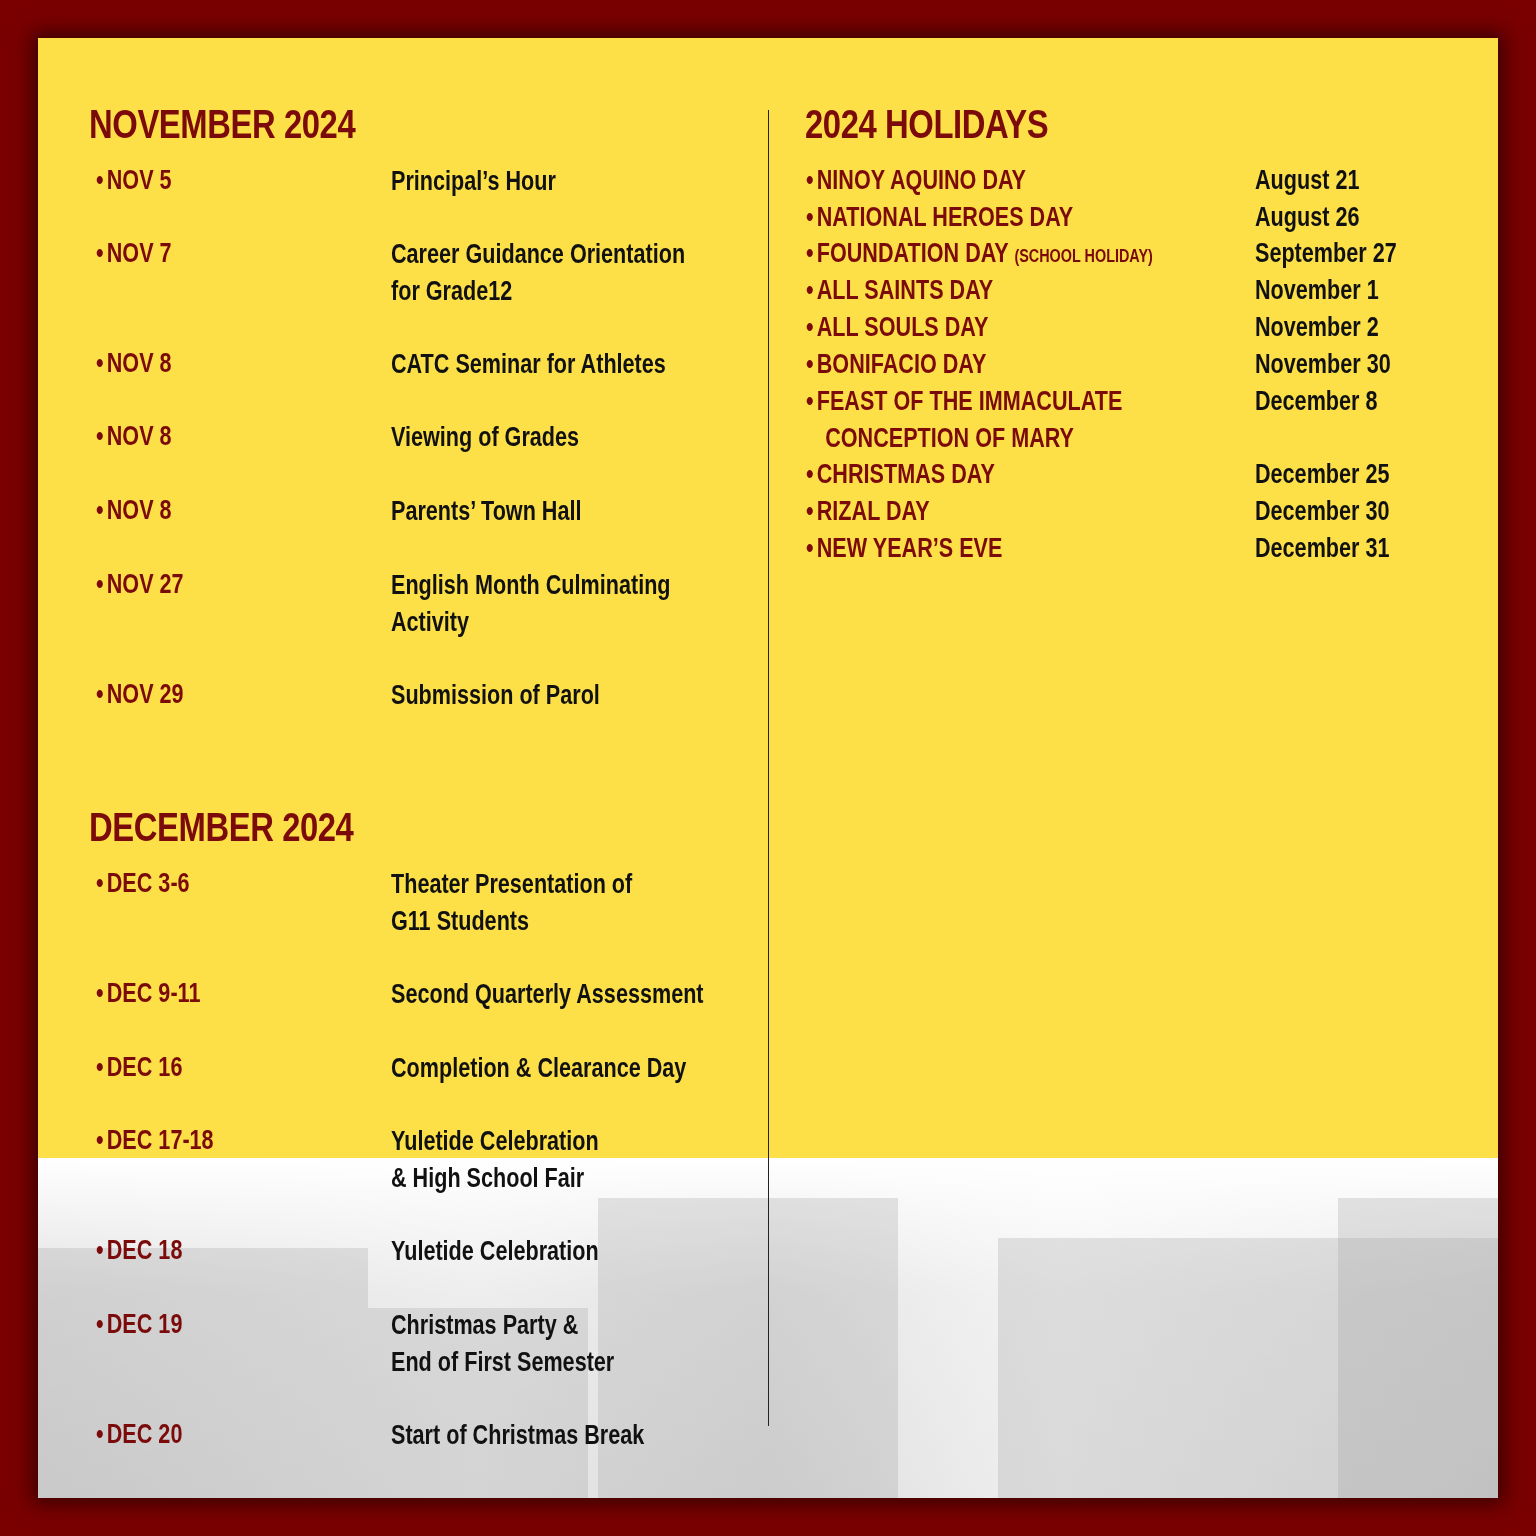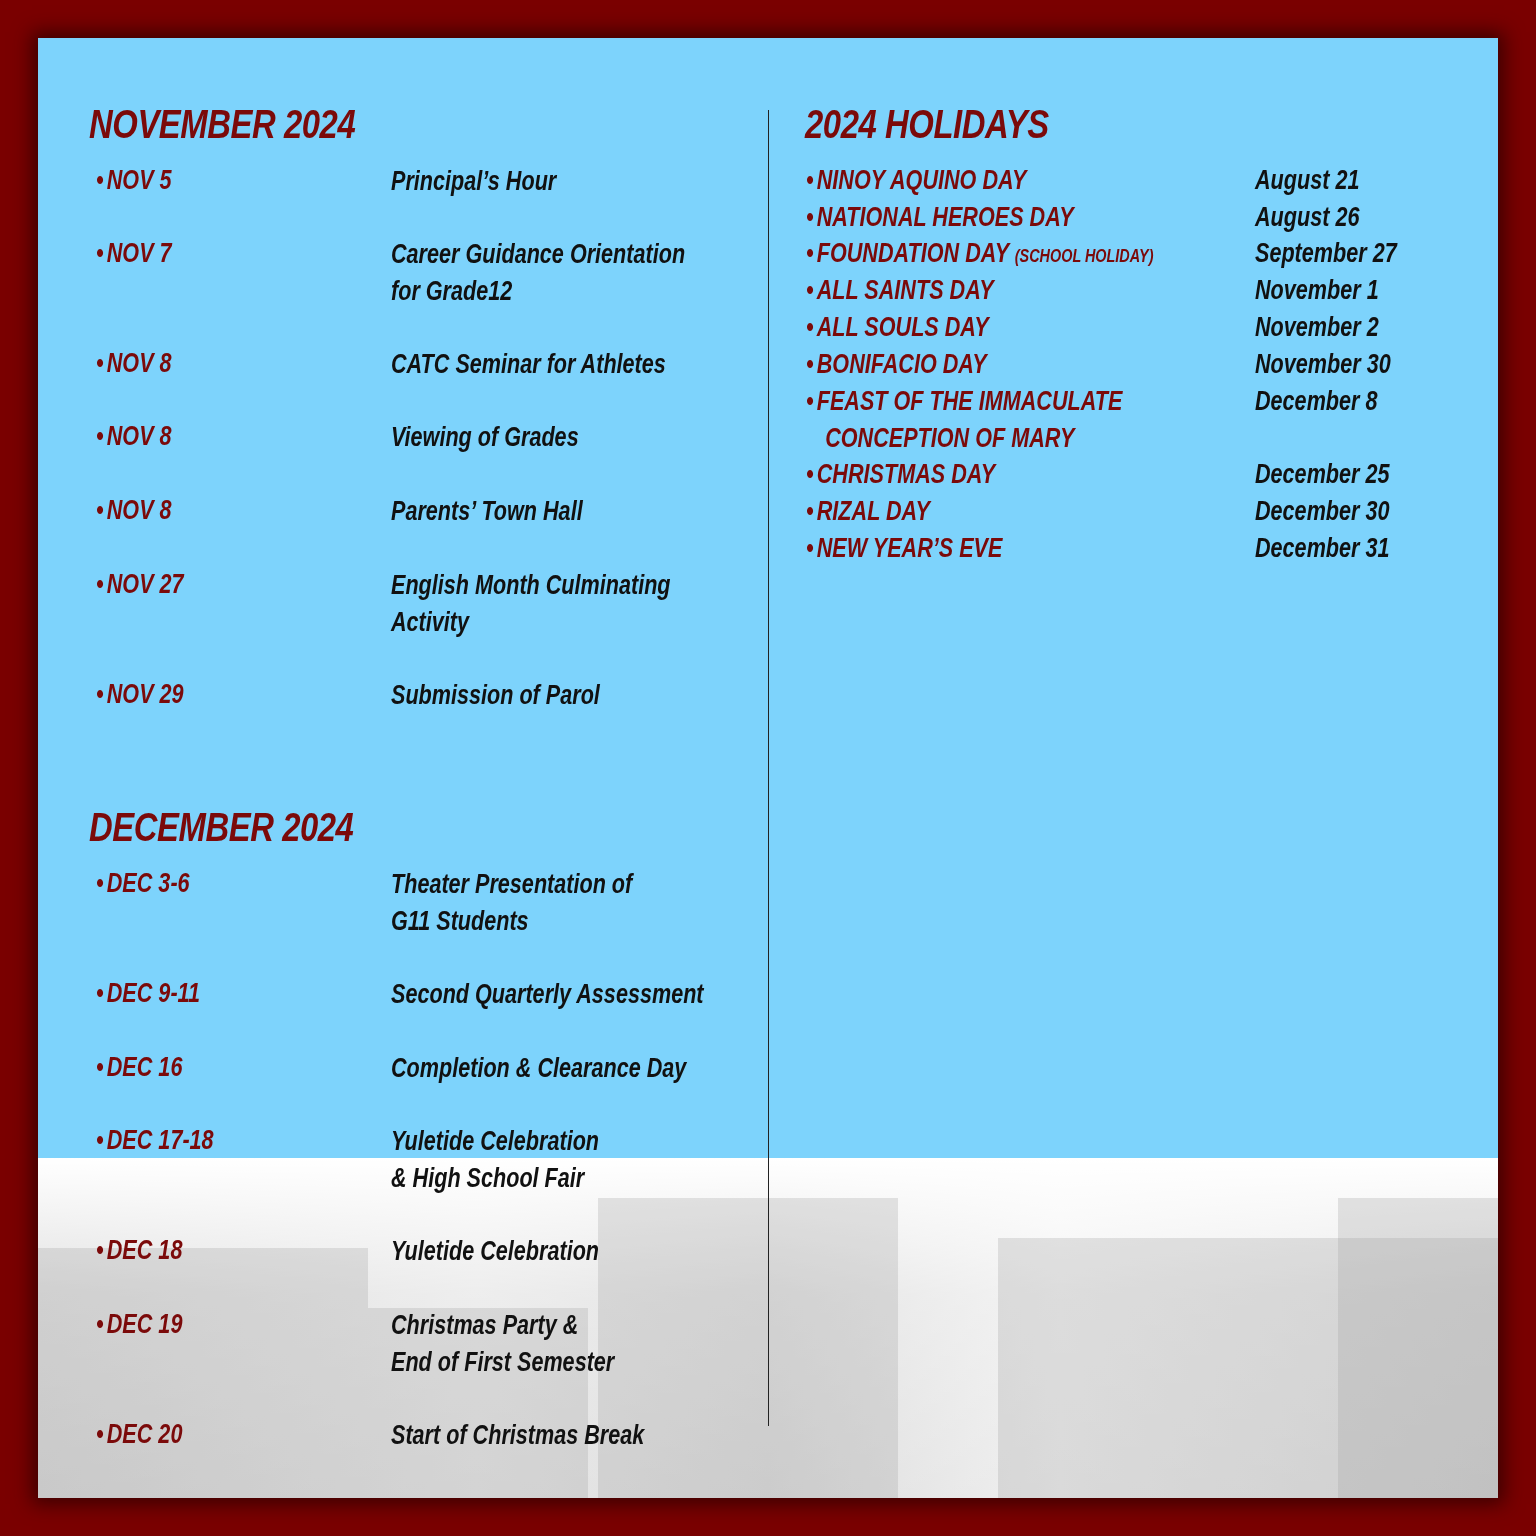--- a/index.html
+++ b/index.html
@@ -7,24 +7,23 @@
     width: 1536px; height: 1536px;
     background: #7a0000;
     position: relative;
     overflow: hidden;
     font-family: "Liberation Sans", sans-serif;
   }
   .card {
     position: absolute;
     left: 38px; top: 38px;
     width: 1460px; height: 1460px;
-    background: #7dd3fc;
+    background: #fde047;
     box-shadow: 0 0 18px 6px rgba(40,0,0,0.75);
     overflow: hidden;
-    font-style: italic;
   }
   .bg-photo {
     position: absolute; left: 0; right: 0; bottom: 0; height: 340px;
     background:
       linear-gradient(to bottom, rgba(255,255,255,1) 0%, rgba(255,255,255,0.4) 40%, rgba(255,255,255,0.2) 100%),
       linear-gradient(to right, #cfcfcf 0%, #e2e2e2 30%, #d4d4d4 50%, #ececec 70%, #d8d8d8 100%);
   }
   .bld { position: absolute; background: rgba(160,160,160,0.28); }
   .divider {
     position: absolute; left: 730px; top: 72px; width: 1px; height: 1316px;

